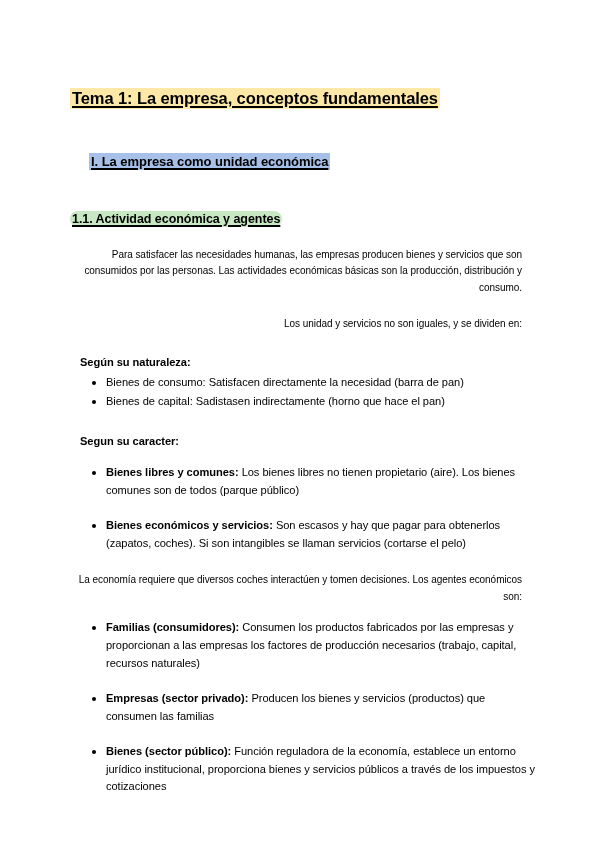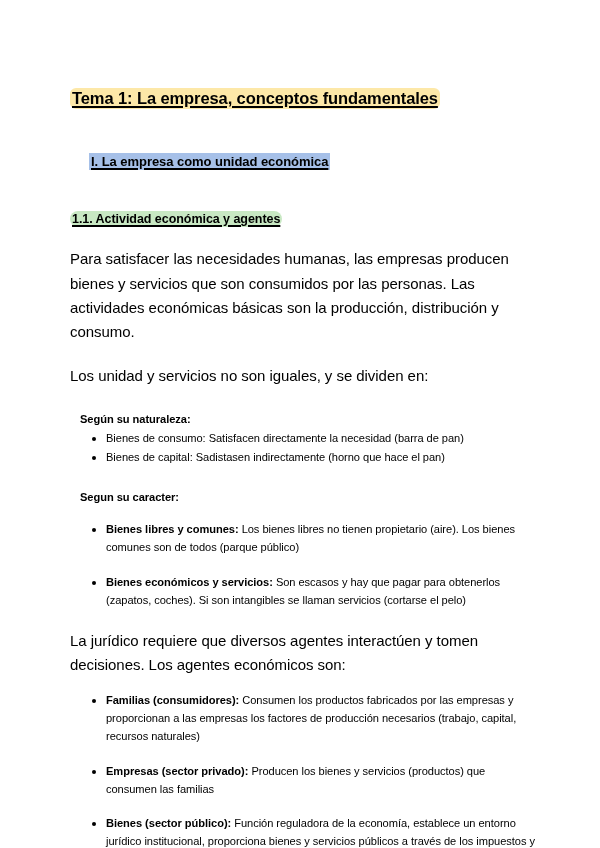--- a/index.html
+++ b/index.html
@@ -32,21 +32,20 @@
     margin: 0;
     letter-spacing: -0.1px;
   }
   .doc-title .hl {
     background: #fde8a8;
     text-decoration: underline;
     text-underline-offset: 2px;
     text-decoration-thickness: 2px;
     padding: 1px 2px 2px 2px;
     box-decoration-break: clone;
-    border-radius: 6px;
     -webkit-box-decoration-break: clone;
   }
 
   .section-heading {
     font-size: 13px;
     font-weight: bold;
     line-height: 1.3;
     margin: 45px 0 0 0;
     letter-spacing: -0.05px;
     padding-left: 19px;
@@ -74,25 +73,26 @@
     text-underline-offset: 2px;
     text-decoration-thickness: 1.5px;
     padding: 1px 2px 1px 2px;
     box-decoration-break: clone;
     border-radius: 8px;
     -webkit-box-decoration-break: clone;
   }
 
   
   .para {
-    font-size: 15px;
+    font-size: 10px;
     line-height: 1.62;
     margin: 20px 0 0 0;
     max-width: 452px;
     letter-spacing: -0.05px;
+    text-align: right;
   }
   .para.tight {
     margin-top: 19px;
   }
 
   .label-bold {
     font-size: 11.1px;
     font-weight: bold;
     line-height: 1.6;
     margin: 22px 0 0 10px;
@@ -159,21 +159,21 @@
     <li><span class="lead"></span><span>Bienes de capital: Sadistasen indirectamente (horno que hace el pan)</span></li>
   </ul>
 
   <p class="label-bold">Segun su caracter:</p>
 
   <ul class="bullets gap-list">
     <li><span class="lead">Bienes libres y comunes:</span><span> Los bienes libres no tienen propietario (aire). Los bienes comunes son de todos (parque público)</span></li>
     <li><span class="lead">Bienes económicos y servicios:</span><span> Son escasos y hay que pagar para obtenerlos (zapatos, coches). Si son intangibles se llaman servicios (cortarse el pelo)</span></li>
   </ul>
 
-  <p class="para tight">La jurídico requiere que diversos agentes interactúen y tomen decisiones. Los agentes económicos son:</p>
+  <p class="para tight">La economía requiere que diversos coches interactúen y tomen decisiones. Los agentes económicos son:</p>
 
   <ul class="bullets gap-list">
     <li><span class="lead">Familias (consumidores):</span><span> Consumen los productos fabricados por las empresas y proporcionan a las empresas los factores de producción necesarios (trabajo, capital, recursos naturales)</span></li>
     <li><span class="lead">Empresas (sector privado):</span><span> Producen los bienes y servicios (productos) que consumen las familias</span></li>
     <li><span class="lead">Bienes (sector público):</span><span> Función reguladora de la economía, establece un entorno jurídico institucional, proporciona bienes y servicios públicos a través de los impuestos y cotizaciones</span></li>
   </ul>
 
 </div>
 
 </body></html>

